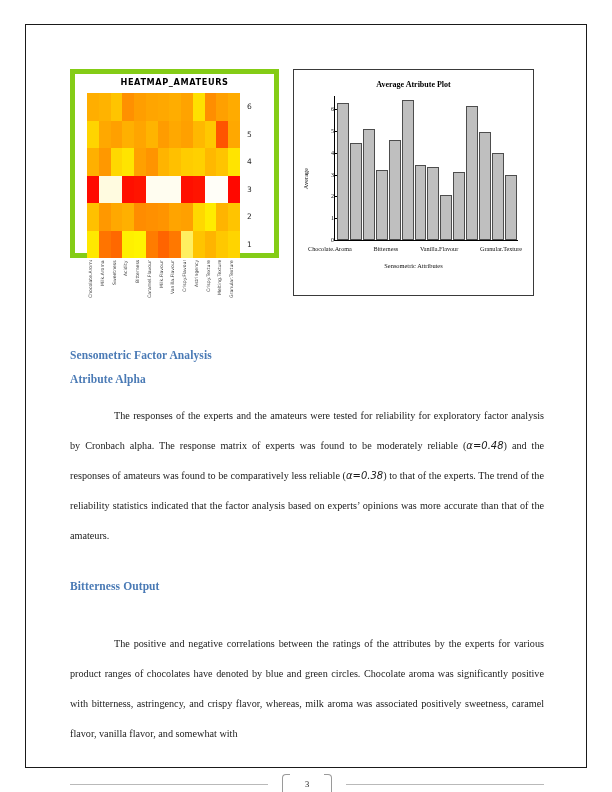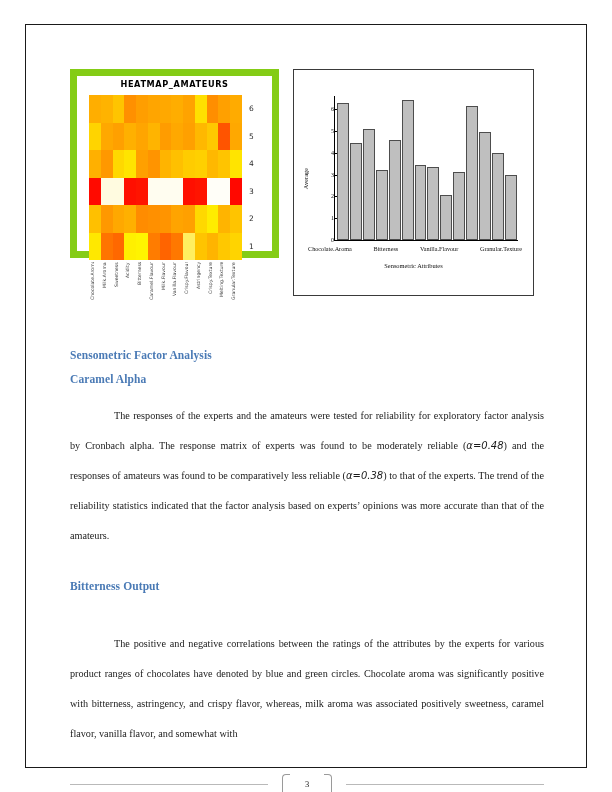--- a/index.html
+++ b/index.html
@@ -41,21 +41,21 @@
     top: 0;
     background: #ffffff;
     box-sizing: border-box;
   }
 
   
   #heatmap-panel {
     left: 0;
     width: 209px;
     height: 189px;
-    border: 7px solid #84cc16;
+    border: 5px solid #84cc16;
   }
   #heatmap-title {
     position: absolute;
     left: 0; right: 0;
     top: 3px;
     text-align: center;
     font-family: "DejaVu Sans", sans-serif;
     font-weight: bold;
     font-size: 8.2px;
     letter-spacing: 0.6px;
@@ -415,20 +415,21 @@
           <span>Vanilla.Flavour</span>
           <span>Crispy.Flavour</span>
           <span>Astringency</span>
           <span>Crispy.Texture</span>
           <span>Melting.Texture</span>
           <span>Granular.Texture</span>
         </div>
     </div>
 
     <div id="barchart-panel" class="panel">
+      <div id="bar-title">Average Atribute Plot</div>
       <div id="bar-yaxis-title">Average</div>
       <div id="bar-ticks">
           <div class="tick" style="top: 144px;">0</div>
           <div class="tickmark" style="top: 144px;"></div>
           <div class="tick" style="top: 122.182px;">1</div>
           <div class="tickmark" style="top: 122.182px;"></div>
           <div class="tick" style="top: 100.364px;">2</div>
           <div class="tickmark" style="top: 100.364px;"></div>
           <div class="tick" style="top: 78.5455px;">3</div>
           <div class="tickmark" style="top: 78.5455px;"></div>
@@ -463,21 +464,21 @@
           <span>Chocolate.Aroma</span>
           <span>Bitterness</span>
           <span>Vanilla.Flavour</span>
           <span>Granular.Texture</span>
         </div>
       <div id="bar-xaxis-title">Sensometric Attributes</div>
     </div>
   </div>
 
   <div class="heading" id="heading-efa">Sensometric Factor Analysis</div>
-  <div class="heading" id="heading-cron">Caramel Alpha</div>
+  <div class="heading" id="heading-cron">Atribute Alpha</div>
 
   <div class="para" id="para-1"><span>The responses of the experts and the amateurs were tested for reliability for exploratory factor analysis by Cronbach alpha. The response matrix of experts was found to be moderately reliable (</span><span class="alpha">α=0.48</span><span>) and the responses of amateurs was found to be comparatively less reliable (</span><span class="alpha">α=0.38</span><span>) to that of the experts. The trend of the reliability statistics indicated that the factor analysis based on experts’ opinions was more accurate than that of the amateurs.</span></div>
 
   <div class="heading" id="heading-corr">Bitterness Output</div>
 
   <div class="para" id="para-2">The positive and negative correlations between the ratings of the attributes by the experts for various product ranges of chocolates have denoted by blue and green circles. Chocolate aroma was significantly positive with bitterness, astringency, and crispy flavor, whereas, milk aroma was associated positively sweetness, caramel flavor, vanilla flavor, and somewhat with</div>
 
   <div id="footer">
     <div id="footer-rule-left"></div>
     <div id="footer-rule-right"></div>

